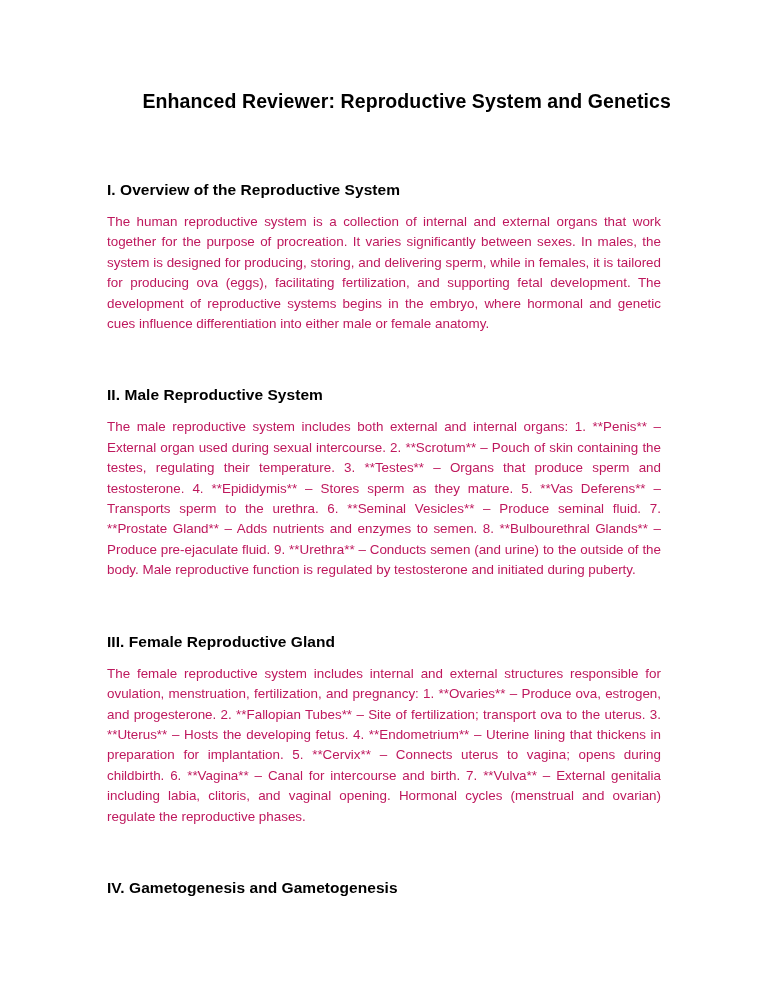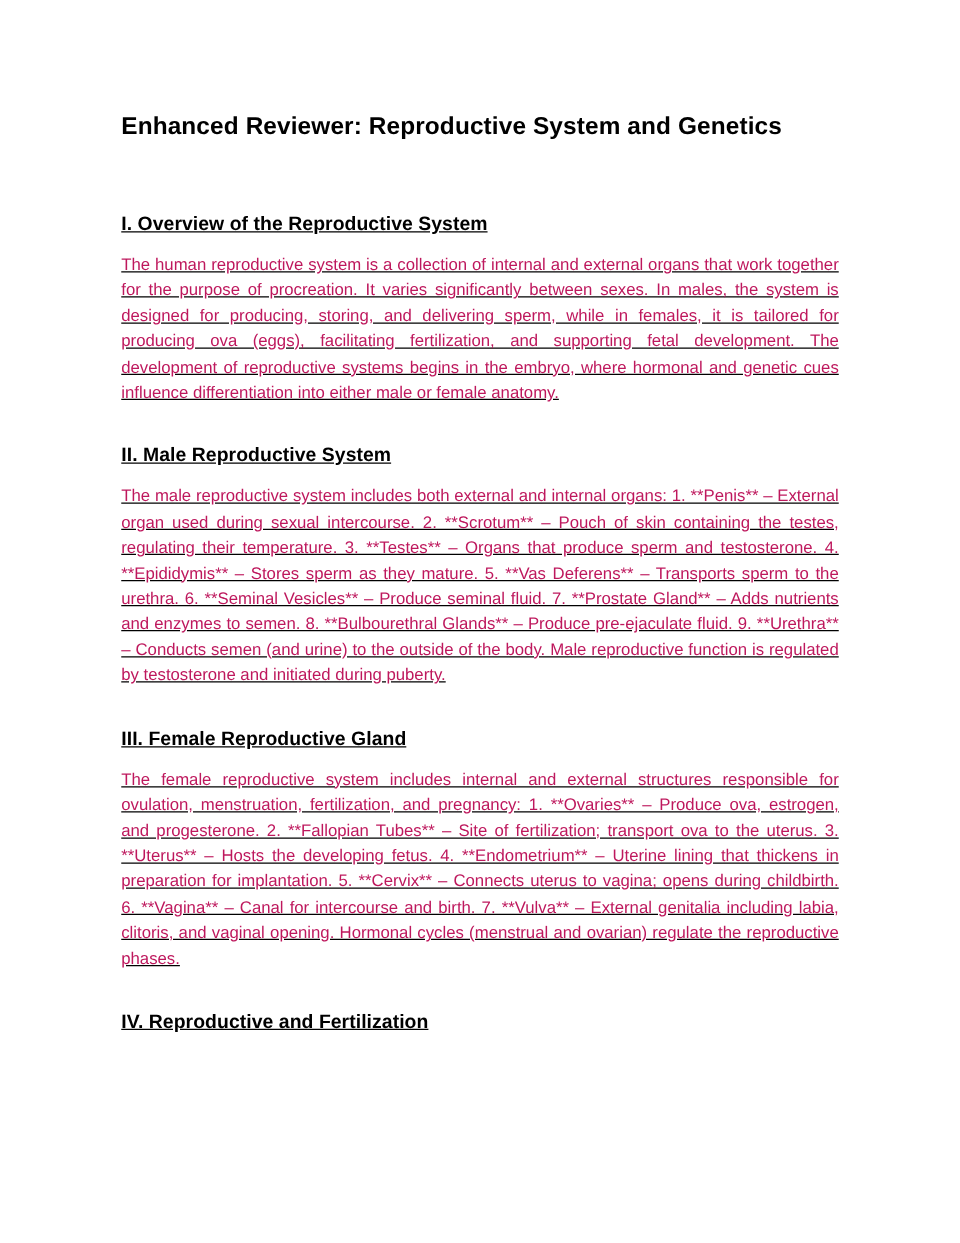--- a/index.html
+++ b/index.html
@@ -27,29 +27,28 @@
   .content {
     position: absolute;
     left: 97px;
     top: 0;
     width: 574px;
   }
   .doc-title {
     font-size: 19.5px;
     font-weight: bold;
     line-height: 26px;
-    text-align: left;
+    text-align: right;
     margin: 0;
     padding-top: 88px;
     letter-spacing: 0.1px;
     color: #000000;
   }
   .section {
-    margin: 0;
-    text-decoration: underline;
+    margin: 10px;
   }
   .section-heading {
     font-size: 15.5px;
     font-weight: bold;
     line-height: 19px;
     margin: 0;
     padding: 0;
     color: #000000;
     letter-spacing: 0.05px;
   }
@@ -96,18 +95,18 @@
 
     <div class="section">
       <h2 class="section-heading">III. Female Reproductive Gland</h2>
       <div class="sp-heading-to-body"></div>
       <p class="section-body">The female reproductive system includes internal and external structures responsible for ovulation, menstruation, fertilization, and pregnancy: 1. **Ovaries** – Produce ova, estrogen, and progesterone. 2. **Fallopian Tubes** – Site of fertilization; transport ova to the uterus. 3. **Uterus** – Hosts the developing fetus. 4. **Endometrium** – Uterine lining that thickens in preparation for implantation. 5. **Cervix** – Connects uterus to vagina; opens during childbirth. 6. **Vagina** – Canal for intercourse and birth. 7. **Vulva** – External genitalia including labia, clitoris, and vaginal opening. Hormonal cycles (menstrual and ovarian) regulate the reproductive phases.</p>
     </div>
 
     <div class="sp-body-to-heading"></div>
 
     <div class="section">
-      <h2 class="section-heading">IV. Reproductive and Fertilization</h2>
+      <h2 class="section-heading">IV. Gametogenesis and Gametogenesis</h2>
       <div class="sp-heading-to-body"></div>
     </div>
 
   </div>
 </div>
 
 </body></html>

